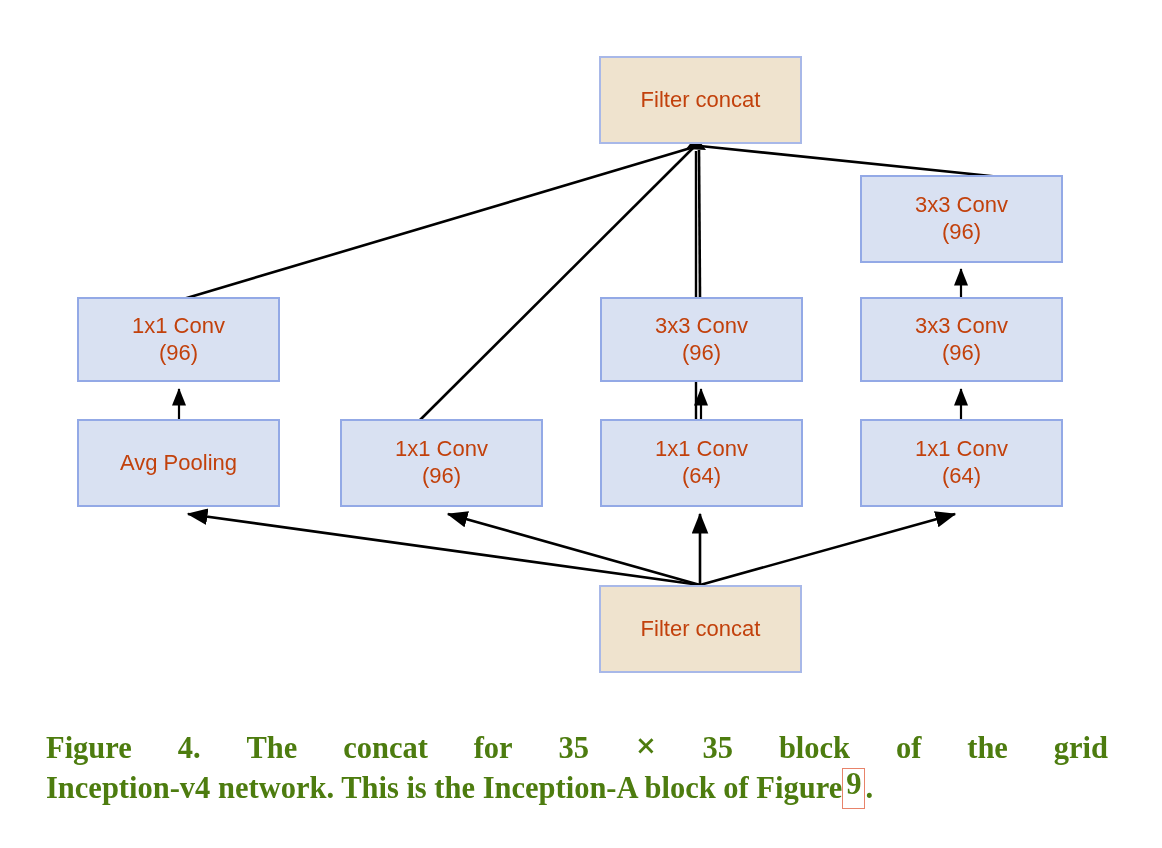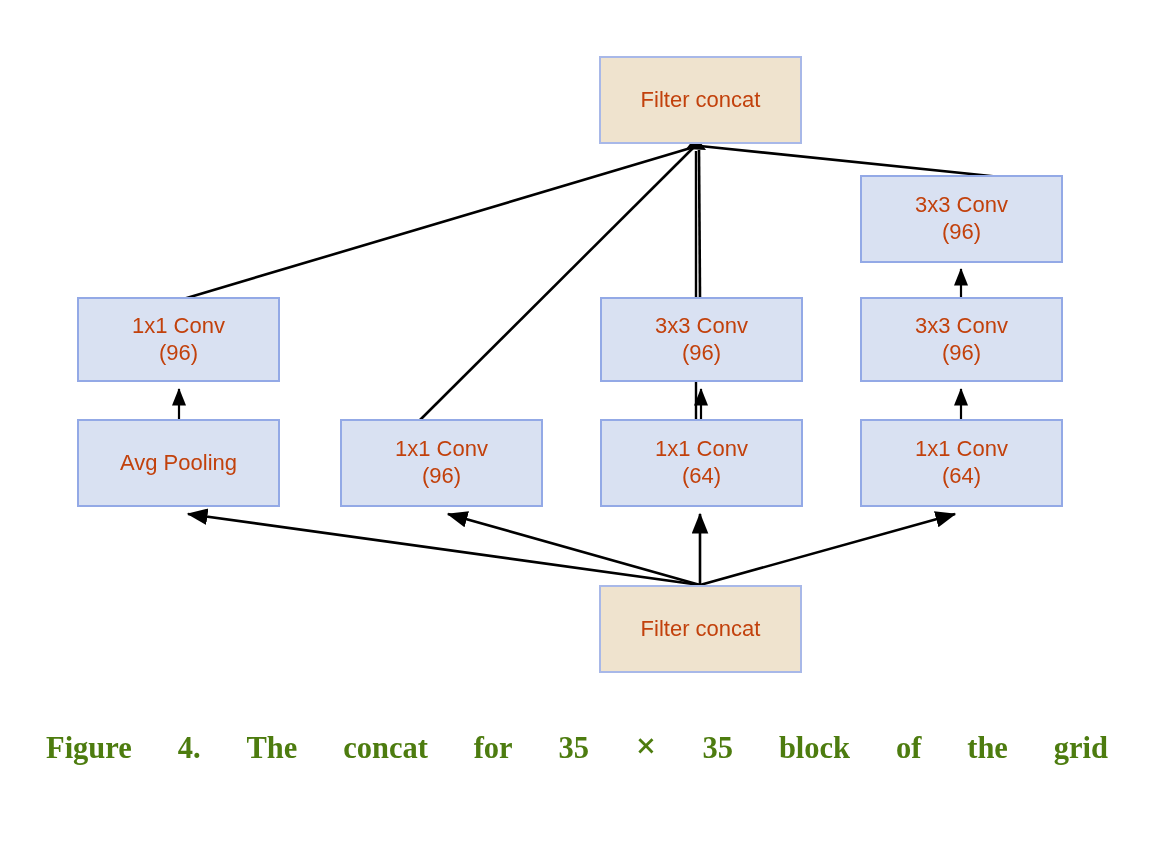--- a/index.html
+++ b/index.html
@@ -171,15 +171,20 @@
       <span class="cap-word">concat</span>
       <span class="cap-word">for</span>
       <span class="cap-word">35</span>
       <span class="cap-word times-sym">×</span>
       <span class="cap-word">35</span>
       <span class="cap-word">block</span>
       <span class="cap-word">of</span>
       <span class="cap-word">the</span>
       <span class="cap-word">grid</span>
     </div>
+    <div class="cap-line cap-line-2">
+      <span class="cap-word">Inception-v4 network. This is the Inception-A block of Figure </span>
+      <span class="ref-box">9</span>
+      <span class="cap-word">.</span>
+    </div>
   </div>
 
 </div>
 
 </body></html>

